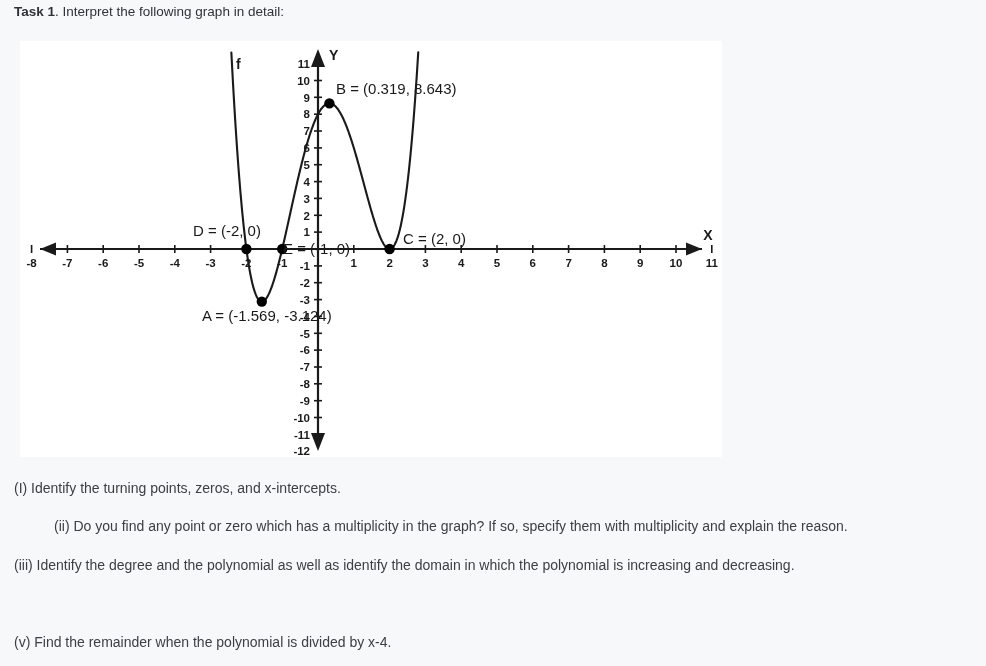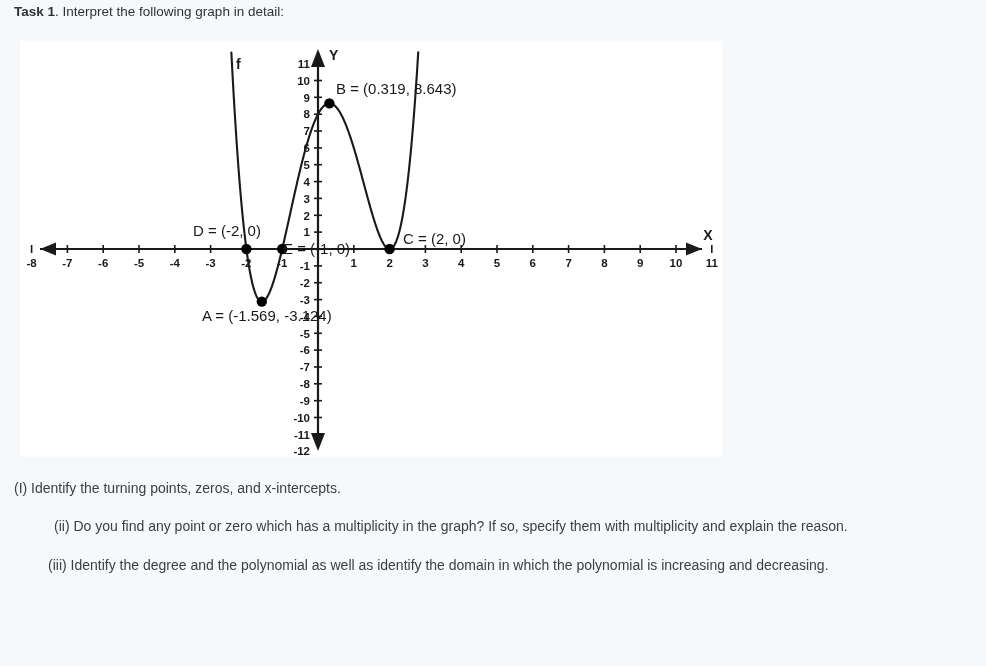--- a/index.html
+++ b/index.html
@@ -27,21 +27,21 @@
   #graph-svg{display:block;width:702px;height:416px;}
 
   
   .question{
     position:absolute;left:14px;
     font-size:14px;line-height:18px;color:#3c4043;
     white-space:nowrap;
   }
   #q1{top:479px;}
   #q2{top:517px;margin-left:40px;}
-  #q3{top:556px;margin-left:34px;}
+  #q3{top:556px;}
   #q4{top:594px;}
   #q5{top:633px;}
 </style>
 </head>
 <body>
 
 <div id="page">
 
   <div class="task-line">
     <b>Task 1</b><span>. Interpret the following graph in detail:</span>
@@ -177,14 +177,15 @@
         <text x="383" y="203">C = (2, 0)</text>
         <text x="316" y="53">B = (0.319, 8.643)</text>
         <text x="182" y="280">A = (-1.569, -3.124)</text>
       </g>
     </svg>
   </div>
 
   <div class="question" id="q1">(I) Identify the turning points, zeros, and x-intercepts.</div>
   <div class="question" id="q2">(ii) Do you find any point or zero which has a multiplicity in the graph? If so, specify them with multiplicity and explain the reason.</div>
   <div class="question" id="q3">(iii) Identify the degree and the polynomial as well as identify the domain in which the polynomial is increasing and decreasing.</div>
+  <div class="question" id="q5">(v) Find the remainder when the polynomial is divided by x-4.</div>
 
 </div>
 
 </body></html>

